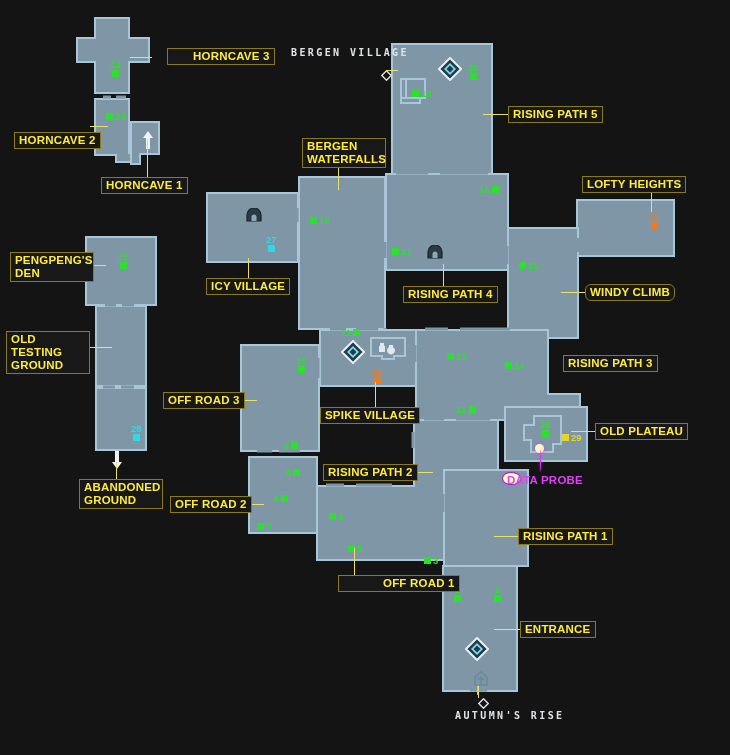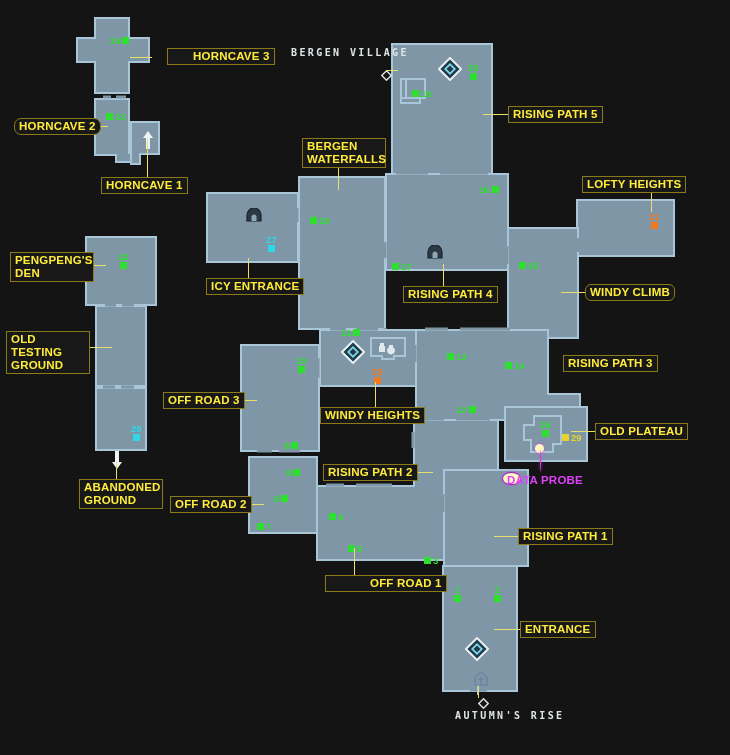--- a/index.html
+++ b/index.html
@@ -180,21 +180,21 @@
         <span style="color: rgb(46, 224, 46);">14</span>
       </div>
       <div class="item" style="left: 519px; top: 261px;">
         <span class="sq" style="background: rgb(46, 224, 46);"></span>
         <span style="color: rgb(46, 224, 46); text-align: right;">15</span>
       </div>
       <div class="item rev" style="left: 479px; top: 185px;">
         <span class="sq" style="background: rgb(46, 224, 46);"></span>
         <span style="color: rgb(46, 224, 46);">16</span>
       </div>
-      <div class="item" style="left: 392px; top: 262px;">
+      <div class="item" style="left: 392px; top: 247px;">
         <span class="sq" style="background: rgb(46, 224, 46);"></span>
         <span style="color: rgb(46, 224, 46);">17</span>
       </div>
       <div class="item" style="left: 310px; top: 216px;">
         <span class="sq" style="background: rgb(46, 224, 46);"></span>
         <span style="color: rgb(46, 224, 46);">19</span>
       </div>
       <div class="item" style="left: 412px; top: 89px;">
         <span class="sq" style="background: rgb(46, 224, 46);"></span>
         <span style="color: rgb(46, 224, 46);">19</span>
@@ -208,21 +208,21 @@
         <span class="sq" style="background: rgb(240, 122, 34);"></span>
       </div>
       <div class="item col" style="left: 118px; top: 252px; flex-direction: column;">
         <span style="color: rgb(46, 224, 46);">22</span>
         <span class="sq" style="background: rgb(46, 224, 46);"></span>
       </div>
       <div class="item" style="left: 106px; top: 112px;">
         <span class="sq" style="background: rgb(46, 224, 46);"></span>
         <span style="color: rgb(46, 224, 46);">23</span>
       </div>
-      <div class="item col" style="left: 110px; top: 36px; flex-direction: row;">
+      <div class="item col" style="left: 110px; top: 60px; flex-direction: column;">
         <span style="color: rgb(46, 224, 46);">24</span>
         <span class="sq" style="background: rgb(46, 224, 46);"></span>
       </div>
       <div class="item col" style="left: 372px; top: 367px; flex-direction: column;">
         <span style="color: rgb(240, 122, 34);">25</span>
         <span class="sq" style="background: rgb(240, 122, 34);"></span>
       </div>
       <div class="item col" style="left: 540px; top: 420px;">
         <span style="color: rgb(46, 224, 46);">26</span>
         <span class="sq" style="background: rgb(46, 224, 46);"></span>
@@ -311,31 +311,31 @@
       <div class="leader" style="left: 561px; top: 292px; width: 24px; height: 1px;"></div>
       <div class="leader" style="left: 571px; top: 431px; width: 24px; height: 1px;"></div>
       <div class="leader" style="left: 494px; top: 629px; width: 26px; height: 1px;"></div>
       <div class="leader" style="left: 386px; top: 70px; width: 12px; height: 1px;"></div>
       <div class="leader" style="left: 478px; top: 686px; width: 1px; height: 12px;"></div>
       <div class="leader probe" style="left: 540px; top: 450px; width: 1px; height: 22px;"></div>
     </div>
 
   <div id="labels-layer">
       <div class="chip" style="left: 167px; top: 48px; padding-left: 25px;">HORNCAVE 3</div>
-      <div class="chip" style="left: 14px; top: 118px; border-radius: 7px;">HORNCAVE 2</div>
+      <div class="chip" style="left: 14px; top: 132px;">HORNCAVE 2</div>
       <div class="chip" style="left: 101px; top: 177px;">HORNCAVE 1</div>
       <div class="chip two" style="left: 10px; top: 252px;">PENGPENG'S DEN</div>
       <div class="chip two" style="left: 6px; top: 331px;">OLD TESTING GROUND</div>
       <div class="chip two" style="left: 79px; top: 479px;">ABANDONED GROUND</div>
       <div class="chip" style="left: 170px; top: 496px;">OFF ROAD 2</div>
       <div class="chip" style="left: 163px; top: 392px;">OFF ROAD 3</div>
-      <div class="chip" style="left: 325px; top: 575px; padding-left: 44px;">OFF ROAD 1</div>
-      <div class="chip" style="left: 206px; top: 278px;">ICY ENTRANCE</div>
+      <div class="chip" style="left: 338px; top: 575px; padding-left: 44px;">OFF ROAD 1</div>
+      <div class="chip" style="left: 206px; top: 278px;">ICY VILLAGE</div>
       <div class="chip two" style="left: 302px; top: 138px;">BERGEN WATERFALLS</div>
-      <div class="chip" style="left: 320px; top: 407px;">WINDY HEIGHTS</div>
+      <div class="chip" style="left: 320px; top: 407px;">SPIKE VILLAGE</div>
       <div class="chip" style="left: 323px; top: 464px;">RISING PATH 2</div>
       <div class="chip" style="left: 518px; top: 528px;">RISING PATH 1</div>
       <div class="chip" style="left: 563px; top: 355px;">RISING PATH 3</div>
       <div class="chip" style="left: 403px; top: 286px;">RISING PATH 4</div>
       <div class="chip" style="left: 508px; top: 106px;">RISING PATH 5</div>
       <div class="chip" style="left: 582px; top: 176px;">LOFTY HEIGHTS</div>
       <div class="chip" style="left: 585px; top: 284px; border-radius: 6px;">WINDY CLIMB</div>
       <div class="chip" style="left: 595px; top: 423px;">OLD PLATEAU</div>
       <div class="chip" style="left: 520px; top: 621px;">ENTRANCE</div>
       <div class="chip probe" style="left: 502px; top: 472px;">DATA PROBE</div>

